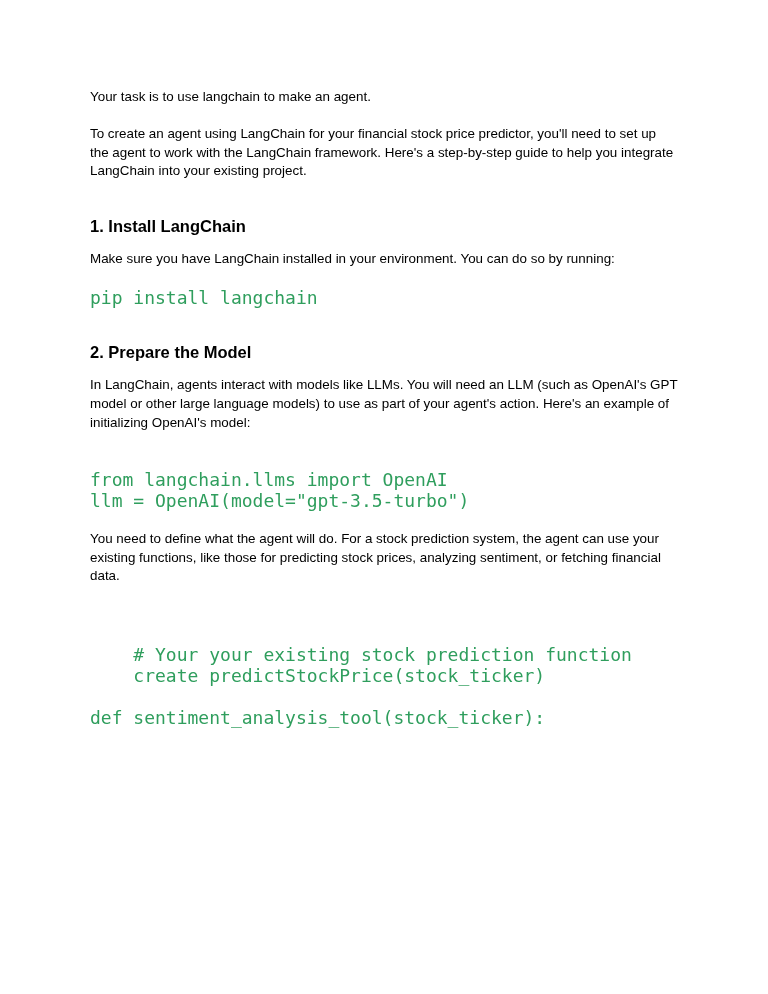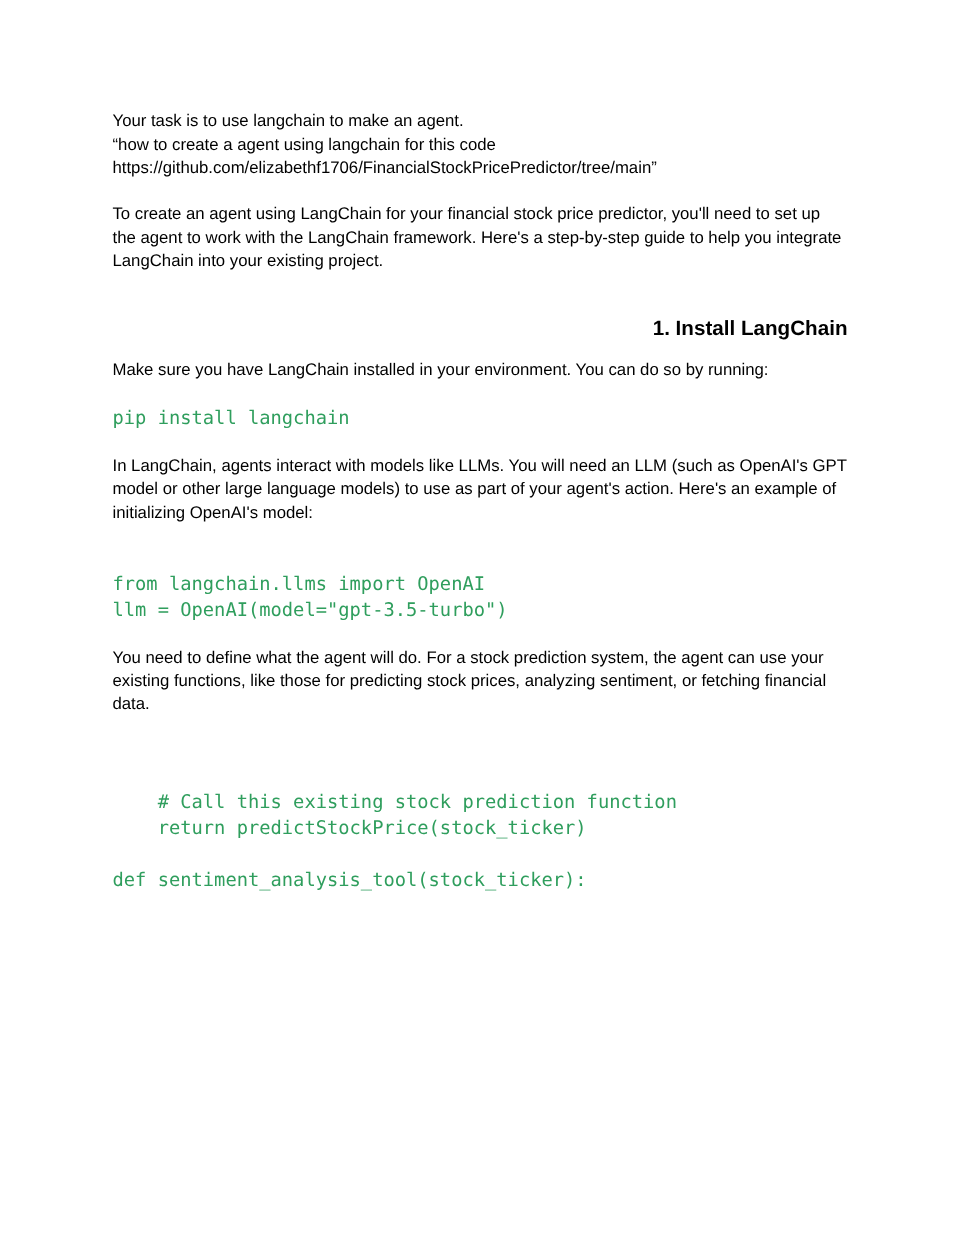--- a/index.html
+++ b/index.html
@@ -29,63 +29,62 @@
     margin-bottom: 18.6px;
   }
   .pline { display: block; }
   .heading {
     font-size: 16.5px;
     line-height: 21px;
     font-weight: 700;
     color: var(--body-text);
     margin-top: 16px;
     margin-bottom: 13px;
-    text-align: right;
   }
   .code {
     font-family: "DejaVu Sans Mono", monospace;
-    font-size: 15px;
+    font-size: 18px;
     color: var(--code-text);
     margin-bottom: 18.6px;
   }
   .code-line {
     line-height: 21px;
     min-height: 21px;
     white-space: pre;
   }
   .spacer { height: 18.6px; flex: 0 0 auto; }
 </style>
 </head>
 <body>
 
 <div class="page">
 
   <p class="para">
     <span class="pline">Your task is to use langchain to make an agent.</span>
-    <span class="pline">“how to create a agent using langchain for this code https://github.com/elizabethf1706/FinancialStockPricePredictor/tree/main”</span>
   </p>
 
   <p class="para">To create an agent using LangChain for your financial stock price predictor, you'll need to set up the agent to work with the LangChain framework. Here's a step-by-step guide to help you integrate LangChain into your existing project.</p>
 
   <div class="heading">1. Install LangChain</div>
   <p class="para">Make sure you have LangChain installed in your environment. You can do so by running:</p>
   <div class="code">
     <div class="code-line">pip install langchain</div>
   </div>
 
+  <div class="heading">2. Prepare the Model</div>
   <p class="para">In LangChain, agents interact with models like LLMs. You will need an LLM (such as OpenAI's GPT model or other large language models) to use as part of your agent's action. Here's an example of initializing OpenAI's model:</p>
   <div class="spacer"></div>
   <div class="code">
     <div class="code-line">from langchain.llms import OpenAI</div>
     <div class="code-line">llm = OpenAI(model="gpt-3.5-turbo")</div>
   </div>
 
   <p class="para">You need to define what the agent will do. For a stock prediction system, the agent can use your existing functions, like those for predicting stock prices, analyzing sentiment, or fetching financial data.</p>
   <div class="spacer"></div>
   <div class="code">
     <div class="code-line"></div>
-    <div class="code-line">    # Call this existing stock prediction function</div>
-    <div class="code-line">    return predictStockPrice(stock_ticker)</div>
+    <div class="code-line">    # Your your existing stock prediction function</div>
+    <div class="code-line">    create predictStockPrice(stock_ticker)</div>
     <div class="code-line"></div>
     <div class="code-line">def sentiment_analysis_tool(stock_ticker):</div>
   </div>
 
 </div>
 
 </body></html>

